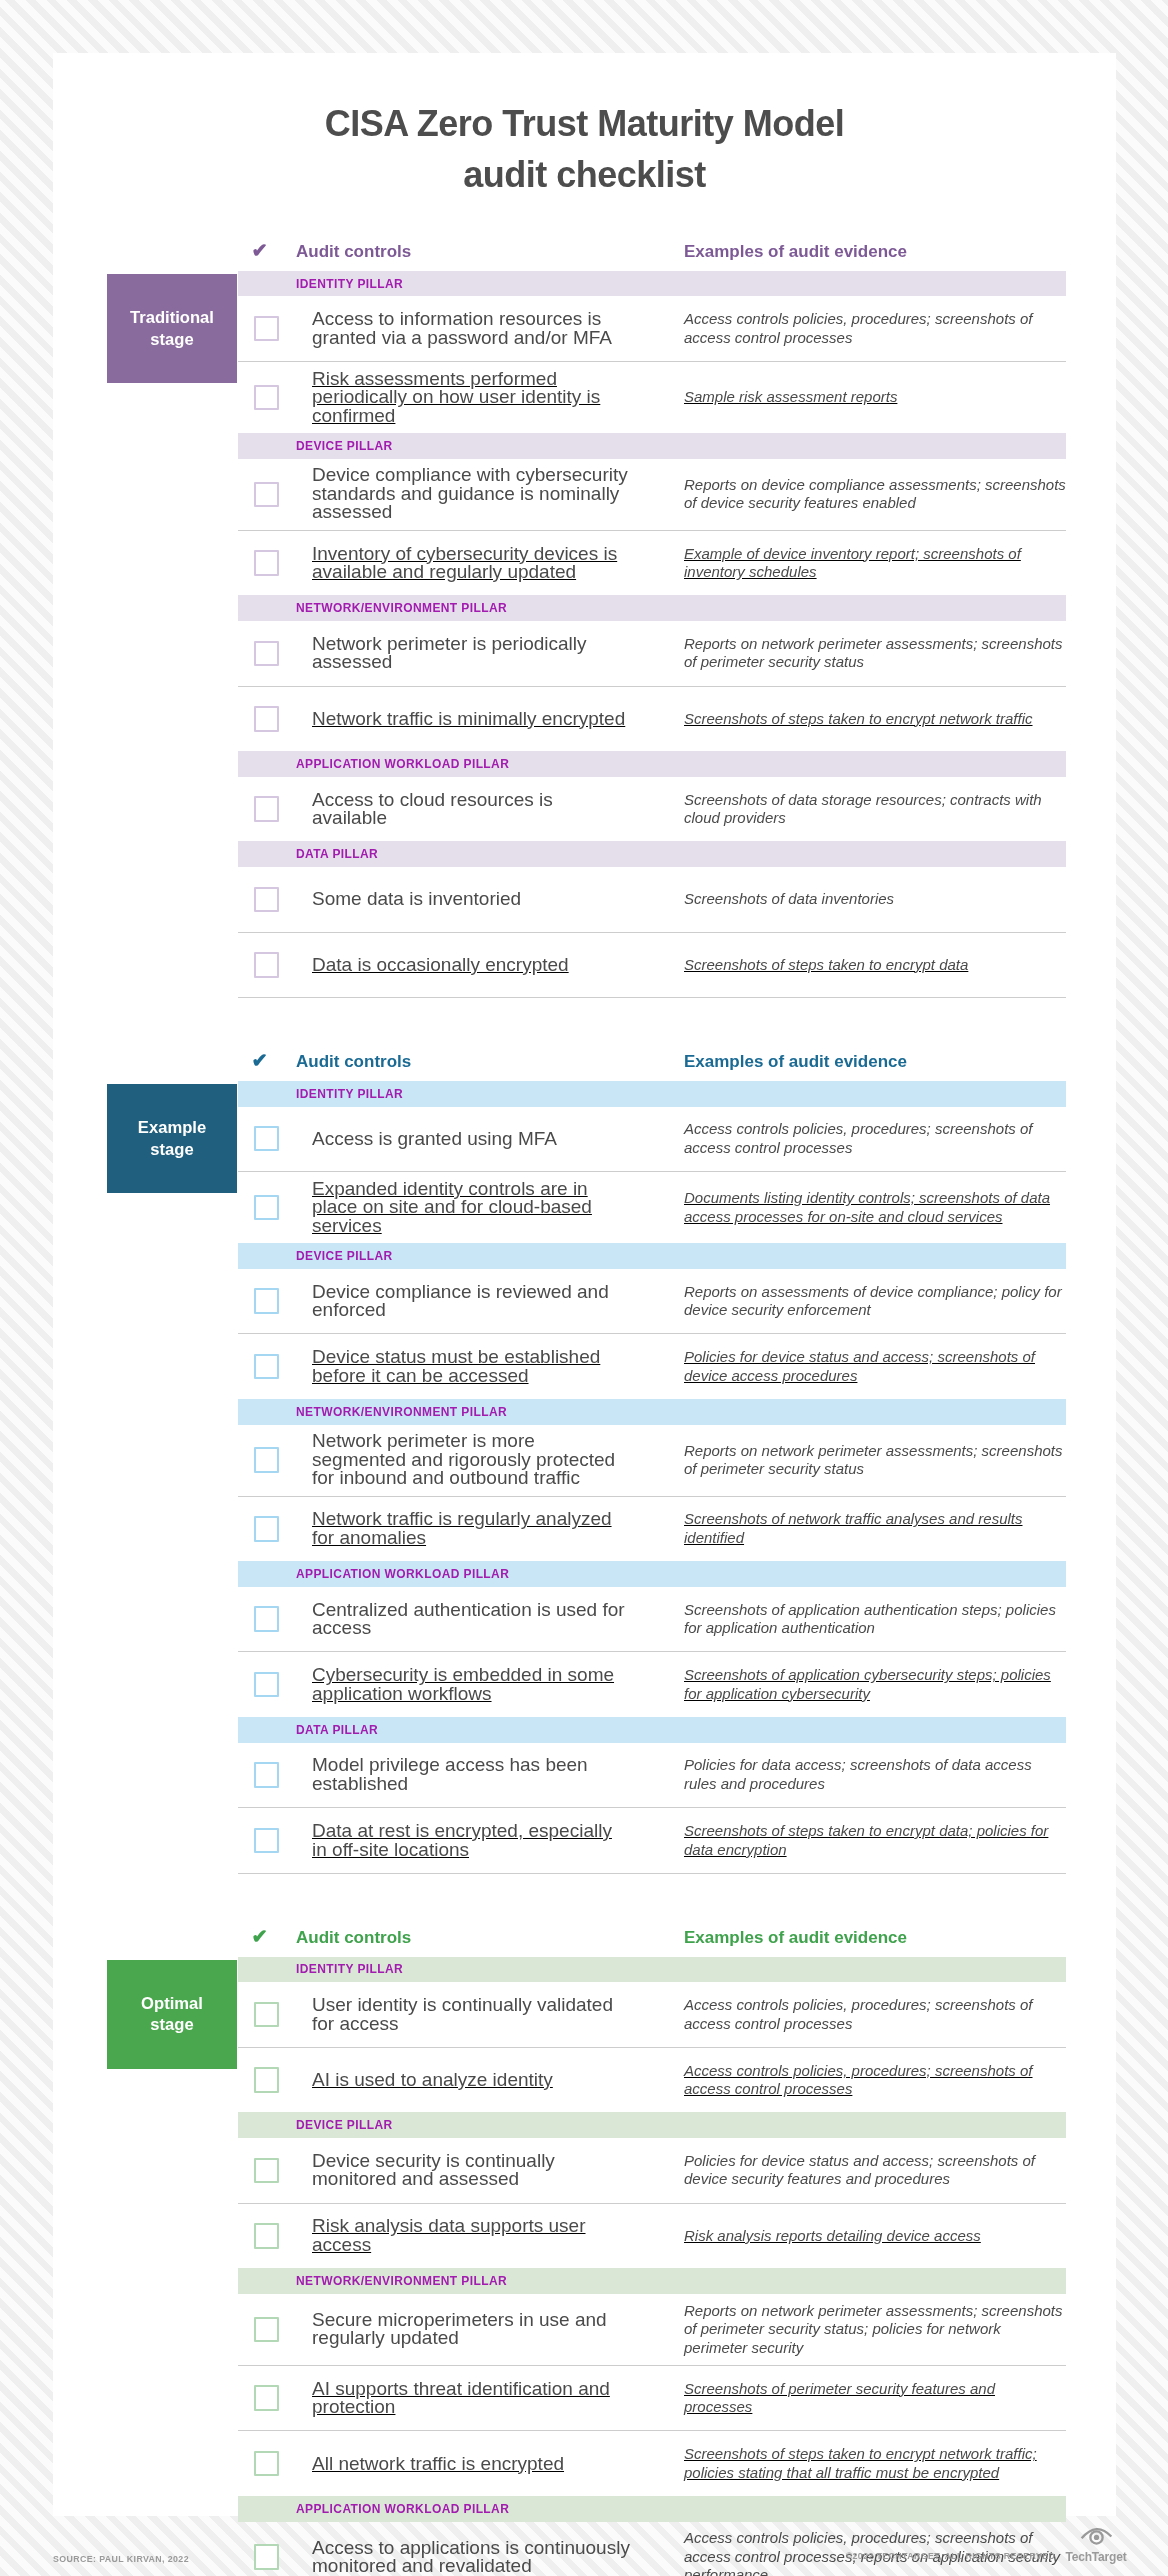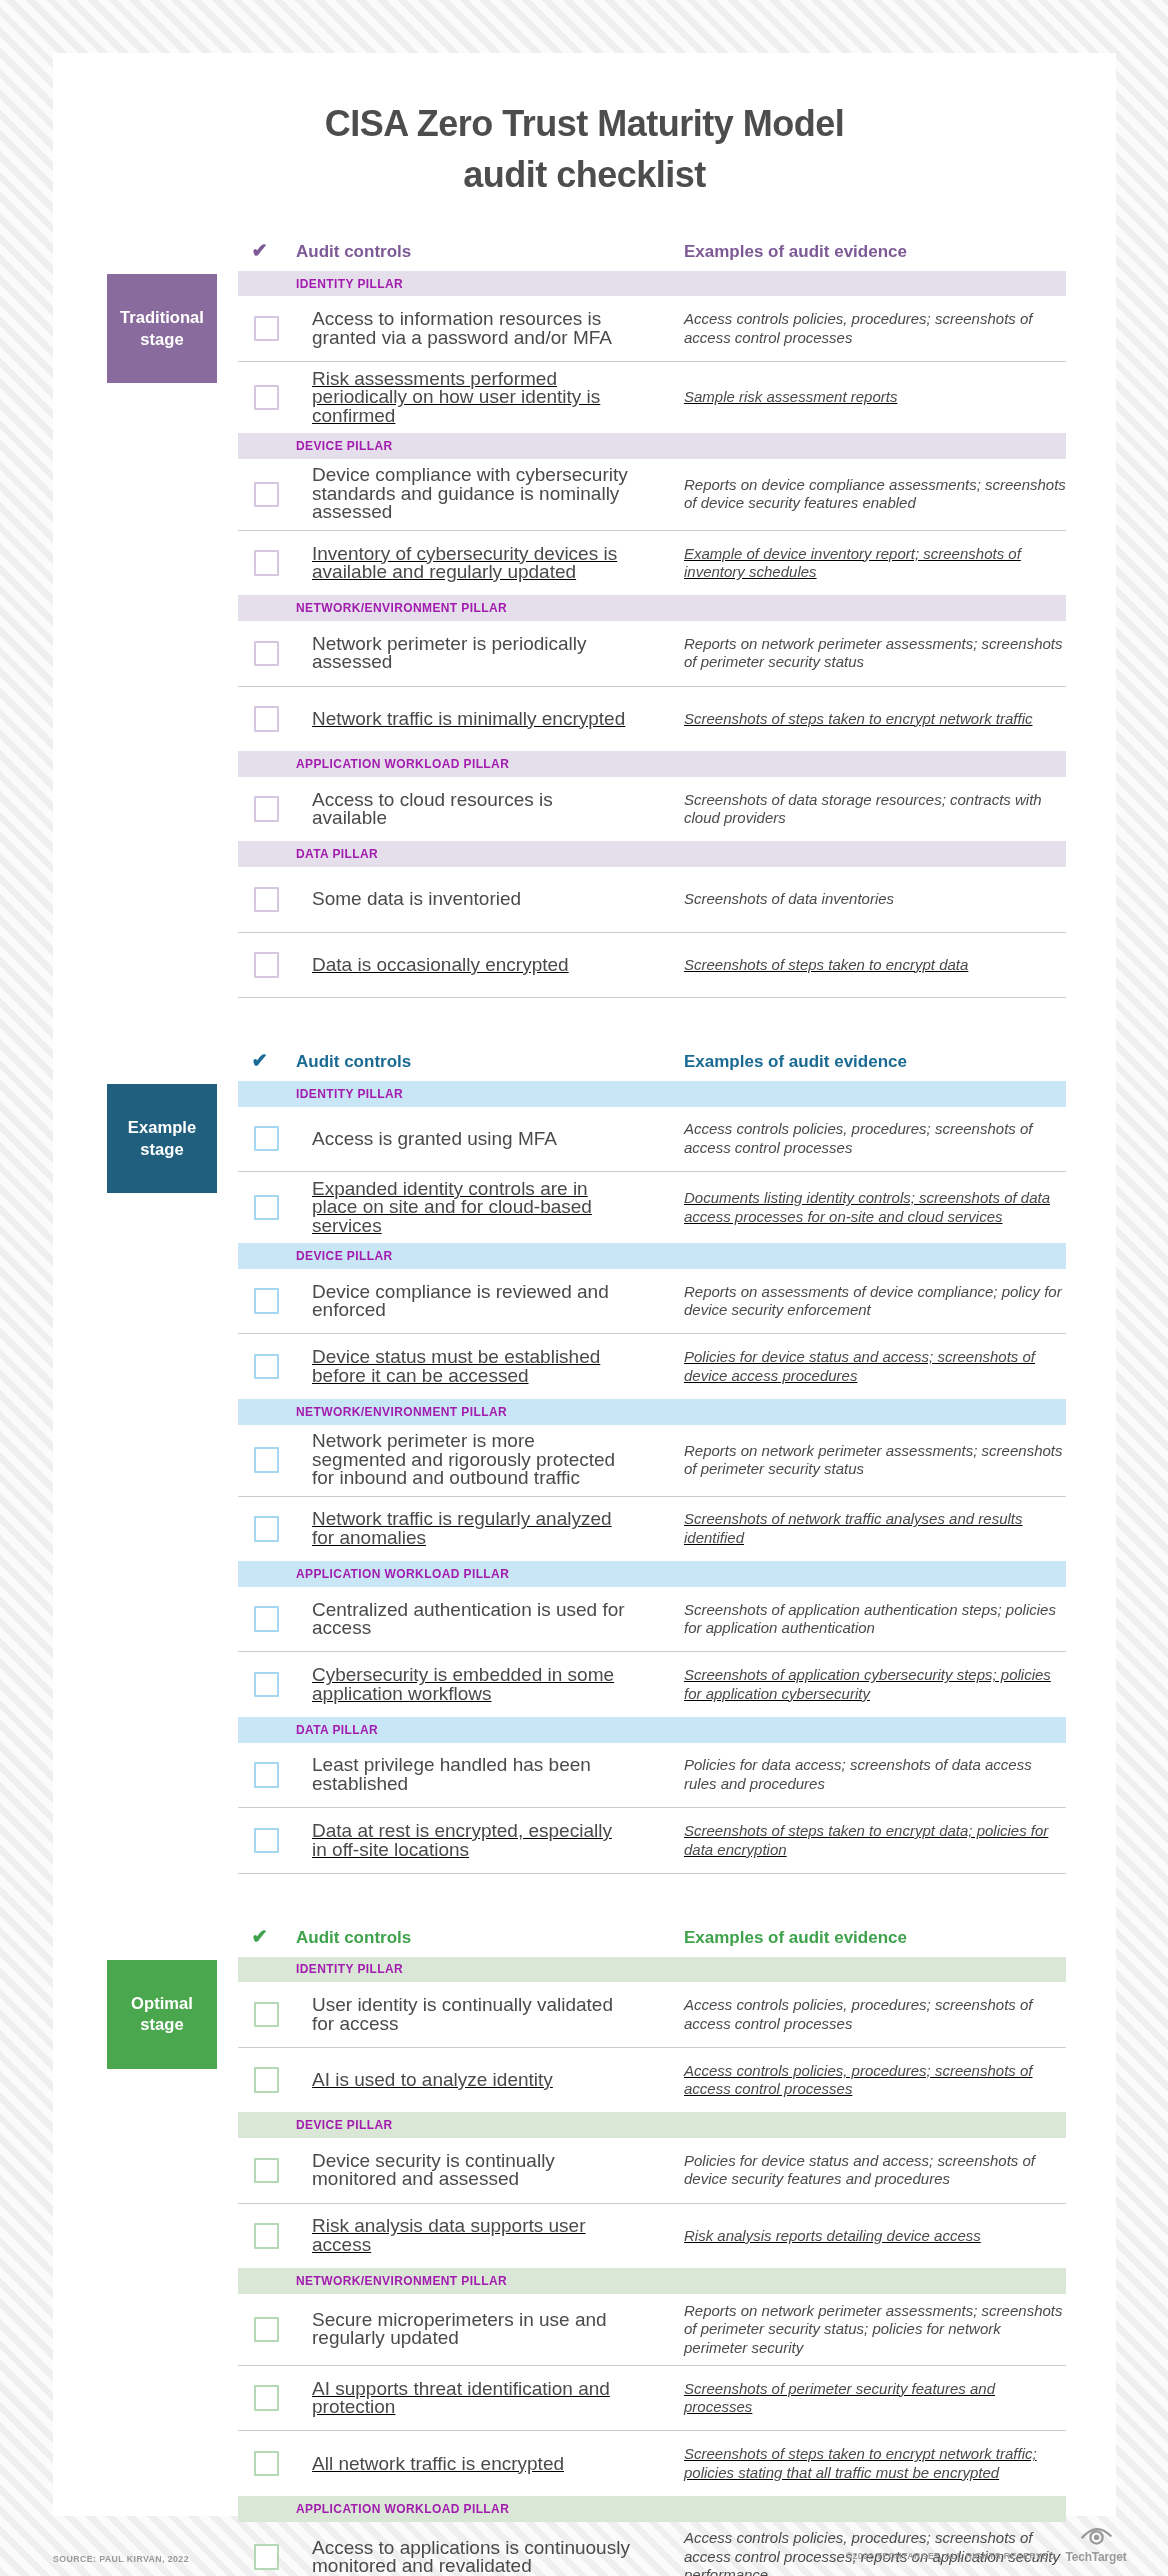--- a/index.html
+++ b/index.html
@@ -6,21 +6,21 @@
     font-family:"Liberation Sans",sans-serif;}
   .page{position:relative;width:1168px;height:2576px;
     background:repeating-linear-gradient(45deg,#efefef 0 6.8px,#fbfbfb 6.8px 14.6px);}
   .card{position:absolute;left:53px;top:53px;width:1063px;height:2463px;
     background:#ffffff;}
   .title{margin:45px 0 0 0;text-align:center;font-size:36px;line-height:51px;
     font-weight:800;color:#4d4d4d;letter-spacing:-0.5px;}
   .stage{position:relative;margin-left:185px;width:828px;}
   .stage-first{margin-top:39px;}
   .stage + .stage{margin-top:51px;}
-  .stage-box{position:absolute;left:-131px;top:35px;width:110px;height:109px;
+  .stage-box{position:absolute;left:-131px;top:35px;width:130px;height:109px;
     background:var(--accent);color:#ffffff;display:flex;flex-direction:column;
     justify-content:center;align-items:center;font-weight:bold;font-size:16.6px;
     line-height:21.4px;text-align:center;}
   .sec-head{display:grid;grid-template-columns:58px 335px 53px 383px;
     align-items:end;padding-bottom:8.8px;}
   .check{font-size:19.5px;font-weight:bold;color:var(--accent-text);padding-left:13.6px;}
   .col-h{font-size:17px;font-weight:bold;color:var(--accent-text);}
   .band{background:var(--band);padding:5.8px 0 5.8px 58px;font-size:12px;
     font-weight:bold;letter-spacing:0.4px;color:#a21caf;}
   .row{display:grid;grid-template-columns:58px 335px 53px 383px;
@@ -183,21 +183,21 @@
             </div>
             <div class="row">
               <span class="cb"></span>
               <div class="ctrl">Cybersecurity is embedded in some application workflows</div>
               <span></span>
               <div class="ev">Screenshots of application cybersecurity steps; policies for application cybersecurity</div>
             </div>
             <div class="band">DATA PILLAR</div>
             <div class="row">
               <span class="cb"></span>
-              <div class="ctrl">Least privilege handled has been established</div>
+              <div class="ctrl">Model privilege access has been established</div>
               <span></span>
               <div class="ev">Policies for data access; screenshots of data access rules and procedures</div>
             </div>
             <div class="row">
               <span class="cb"></span>
               <div class="ctrl">Data at rest is encrypted, especially in off-site locations</div>
               <span></span>
               <div class="ev">Screenshots of steps taken to encrypt data; policies for data encryption</div>
             </div>
           </div>

